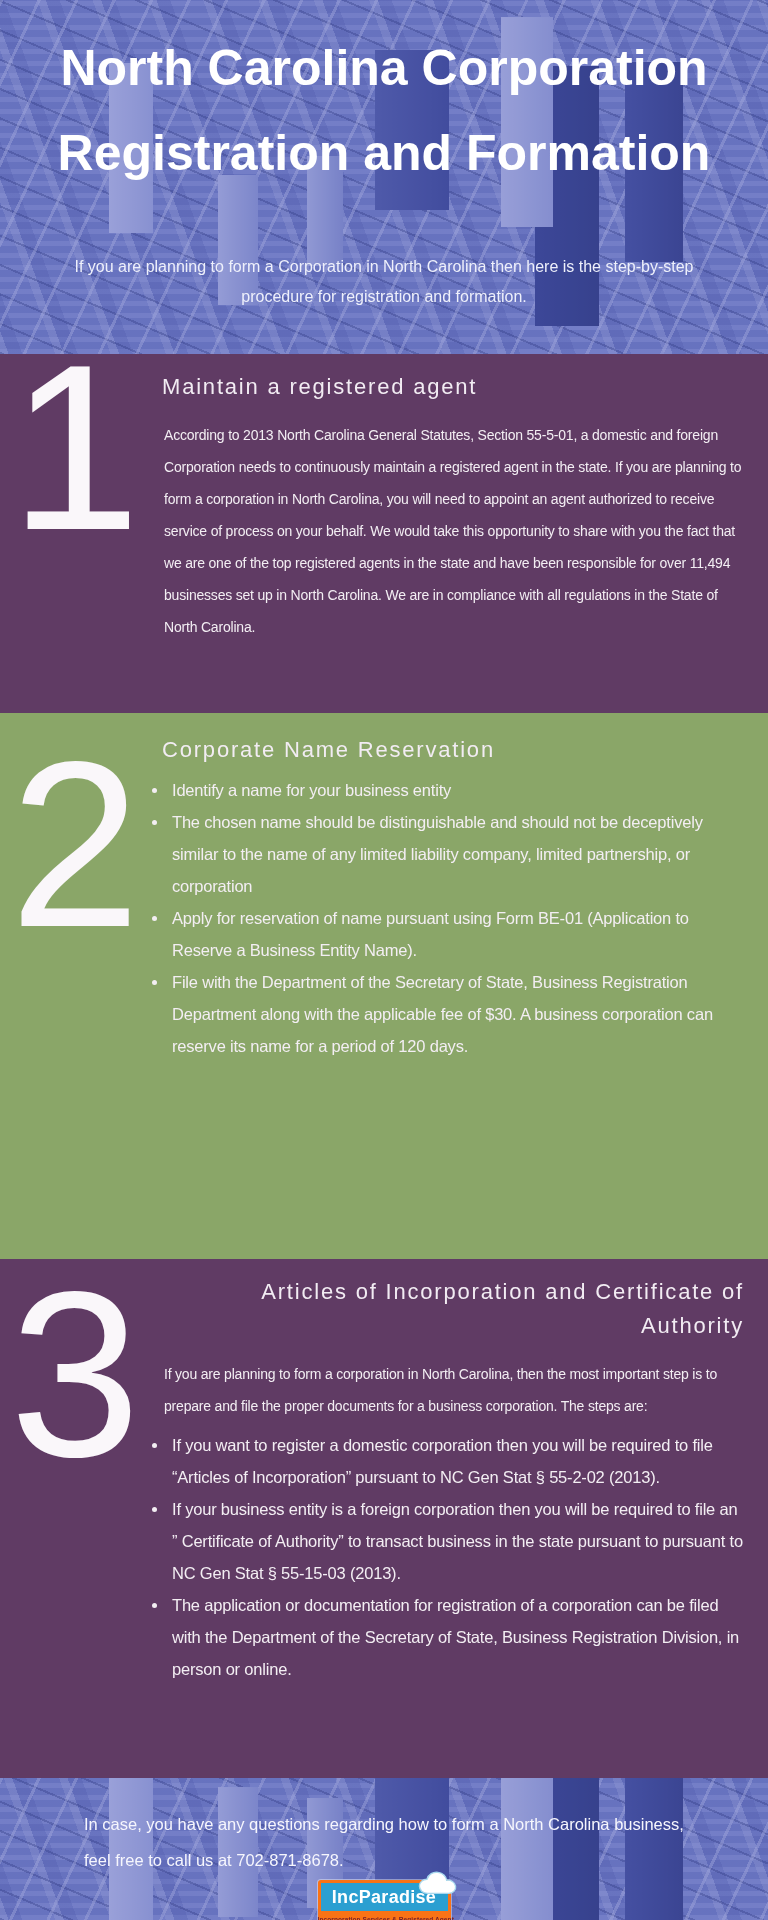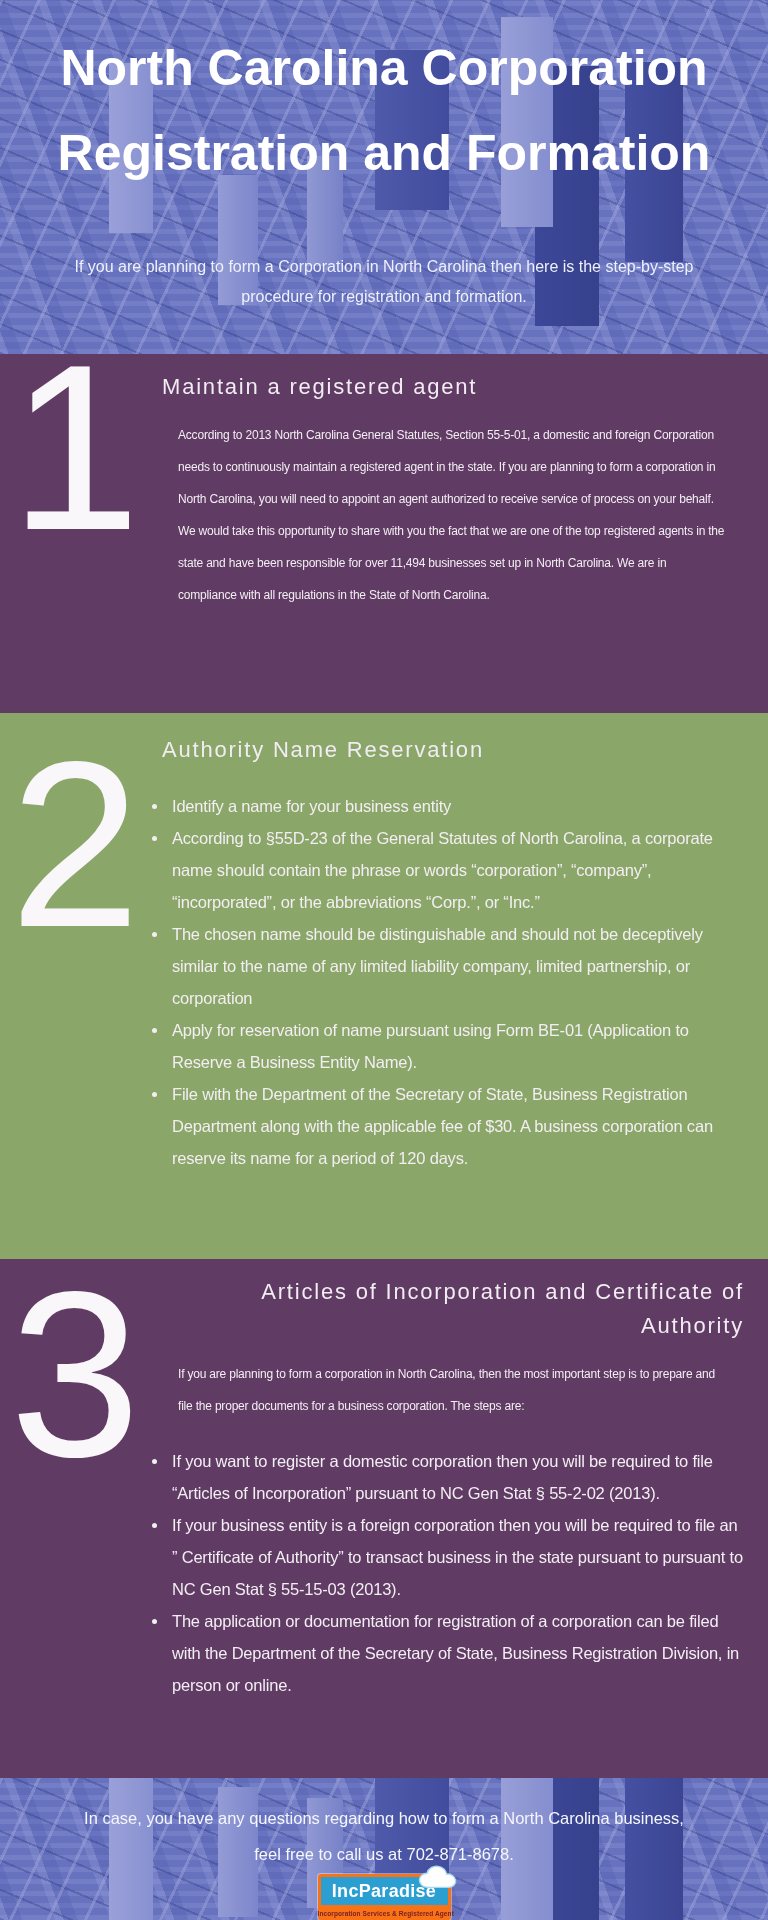--- a/index.html
+++ b/index.html
@@ -57,36 +57,36 @@
   .s3 .num{top:-2px;}
   .content{margin:0 24px 0 162px;position:relative;}
   .sec-title{
     margin:0;color:#f2ecf3;font-weight:400;
     font-size:22px;line-height:34px;letter-spacing:1.8px;
   }
   .s1 .sec-title{padding-top:16px;}
   .s2 .sec-title{padding-top:20px;}
   .s3 .sec-title{padding-top:16px;text-align:right;}
   .sec-intro{
-    margin:15px 16px 0;color:#f3eef3;font-size:12px;line-height:32px;
+    margin:15px 2px 0;color:#f3eef3;font-size:14px;line-height:32px;
     letter-spacing:-0.2px;font-weight:400;
   }
-  .blist{margin:23px 0 0 -12px;padding:0;list-style:none;}
+  .blist{margin:7px 0 0 -12px;padding:0;list-style:none;}
   .blist li{
     position:relative;padding-left:22px;color:#f3eef3;
     font-size:16.5px;line-height:32px;letter-spacing:-0.2px;
   }
   .blist li::before{
     content:"";position:absolute;left:2px;top:14px;width:5px;height:5px;
     border-radius:50%;background:#f3eef3;
   }
   
   .footer{height:142px;}
   .footer-msg{
-    position:relative;margin:0 auto;padding-top:22px;width:600px;text-align:center;
+    position:relative;margin:0 auto;padding-top:28px;width:600px;
     color:#f6f6fd;font-size:16.5px;line-height:36px;font-weight:400;
   }
   .logo-box{
     position:relative;width:133px;height:46px;margin:2px auto 0;
     background:#f97316;border-radius:3px;box-shadow:0 0 0 1px rgba(255,255,255,0.4);
   }
   .logo-blue{
     position:absolute;left:3px;right:3px;top:3px;height:28px;background:#2b9fd1;
     display:flex;align-items:center;justify-content:center;
   }
@@ -113,24 +113,23 @@
     <div class="num">1</div>
     <div class="content">
       <h2 class="sec-title">Maintain a registered agent</h2>
       <p class="sec-intro">According to 2013 North Carolina General Statutes, Section 55-5-01, a domestic and foreign Corporation needs to continuously maintain a registered agent in the state. If you are planning to form a corporation in North Carolina, you will need to appoint an agent authorized to receive service of process on your behalf. We would take this opportunity to share with you the fact that we are one of the top registered agents in the state and have been responsible for over 11,494 businesses set up in North Carolina. We are in compliance with all regulations in the State of North Carolina.</p>
     </div>
   </section>
 
   <section class="section sec-green s2">
     <div class="num">2</div>
     <div class="content">
-      <h2 class="sec-title">Authority Name Reservation</h2>
+      <h2 class="sec-title">Corporate Name Reservation</h2>
       <ul class="blist">
         <li>Identify a name for your business entity</li>
-        <li>According to §55D-23 of the General Statutes of North Carolina, a corporate name should contain the phrase or words “corporation”, “company”, “incorporated”, or the abbreviations “Corp.”, or “Inc.”</li>
         <li>The chosen name should be distinguishable and should not be deceptively similar to the name of any limited liability company, limited partnership, or corporation</li>
         <li>Apply for reservation of name pursuant using Form BE-01 (Application to Reserve a Business Entity Name).</li>
         <li>File with the Department of the Secretary of State, Business Registration Department along with the applicable fee of $30. A business corporation can reserve its name for a period of 120 days.</li>
       </ul>
     </div>
   </section>
 
   <section class="section sec-purple s3">
     <div class="num">3</div>
     <div class="content">

